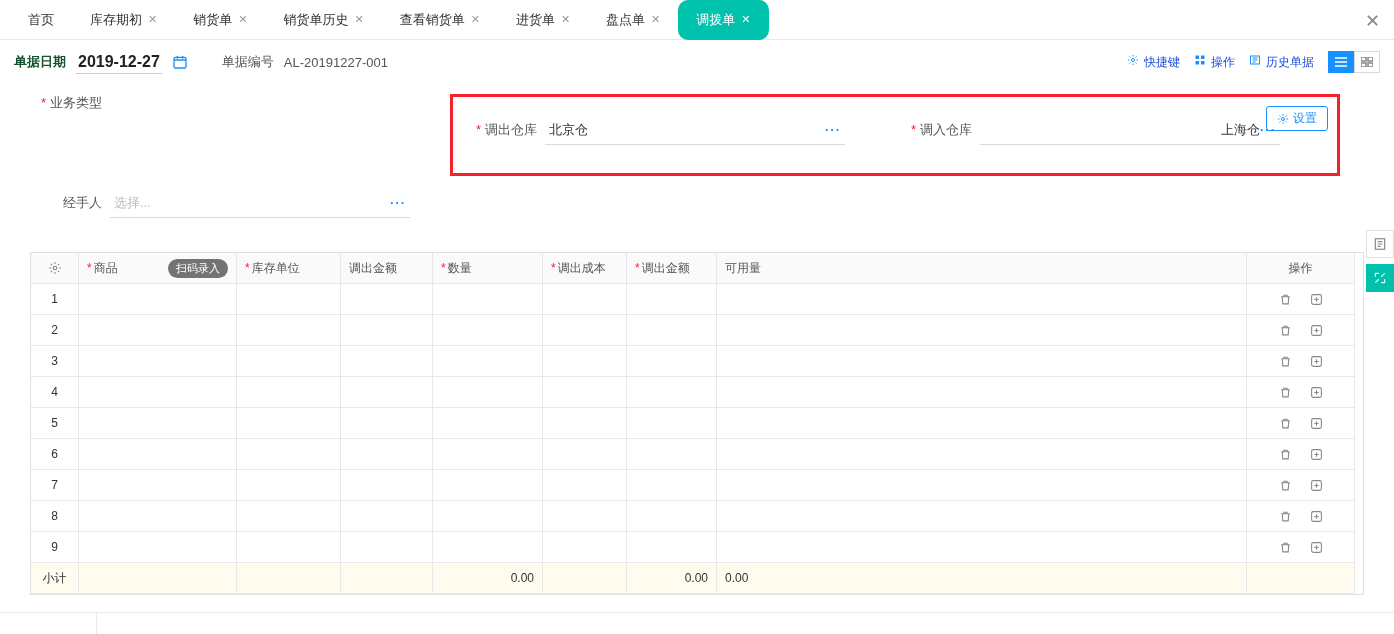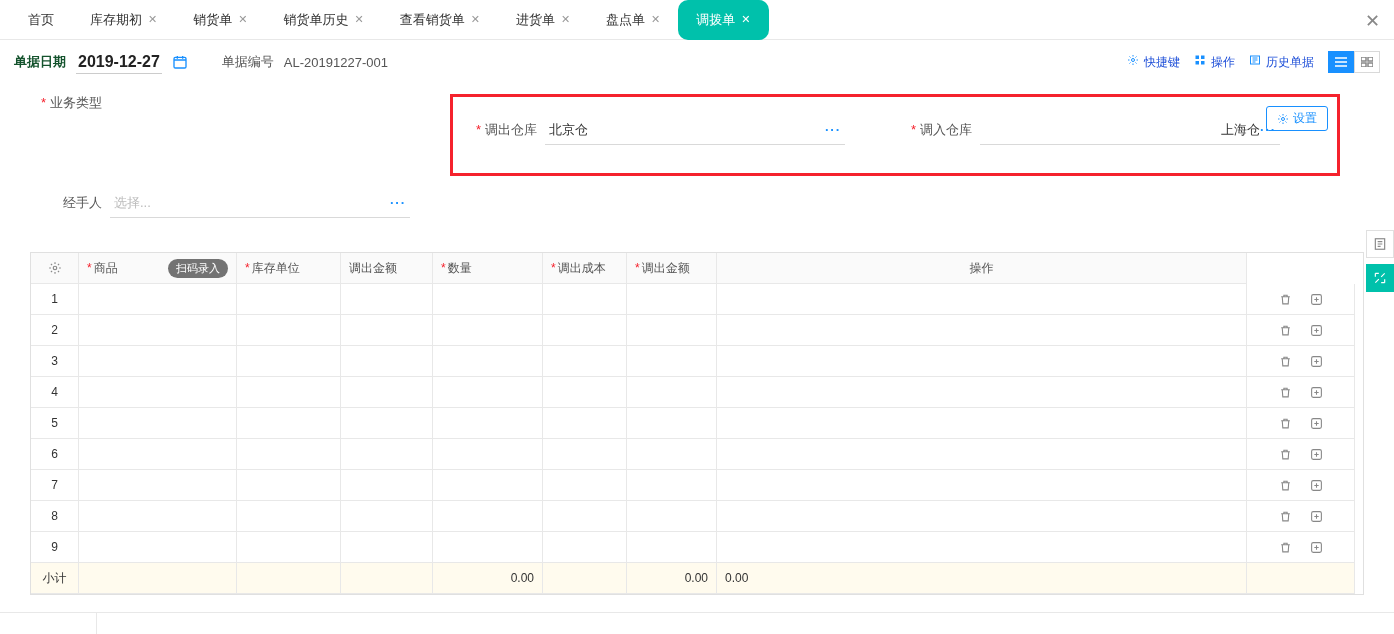--- a/index.html
+++ b/index.html
@@ -210,20 +210,23 @@
         <span>数量</span>
       </div>
     <div class="th">
         <span class="req">*</span>
         <span>调出成本</span>
       </div>
     <div class="th">
         <span class="req">*</span>
         <span>调出金额</span>
       </div>
+    <div class="th">
+        <span>可用量</span>
+      </div>
     <div class="th center">
         <span>操作</span>
       </div>
   </div>
   <div id="rows-container">
       <div class="grid">
         <div class="td center">1</div>
         <div class="td"></div>
         <div class="td"></div>
         <div class="td"></div>

